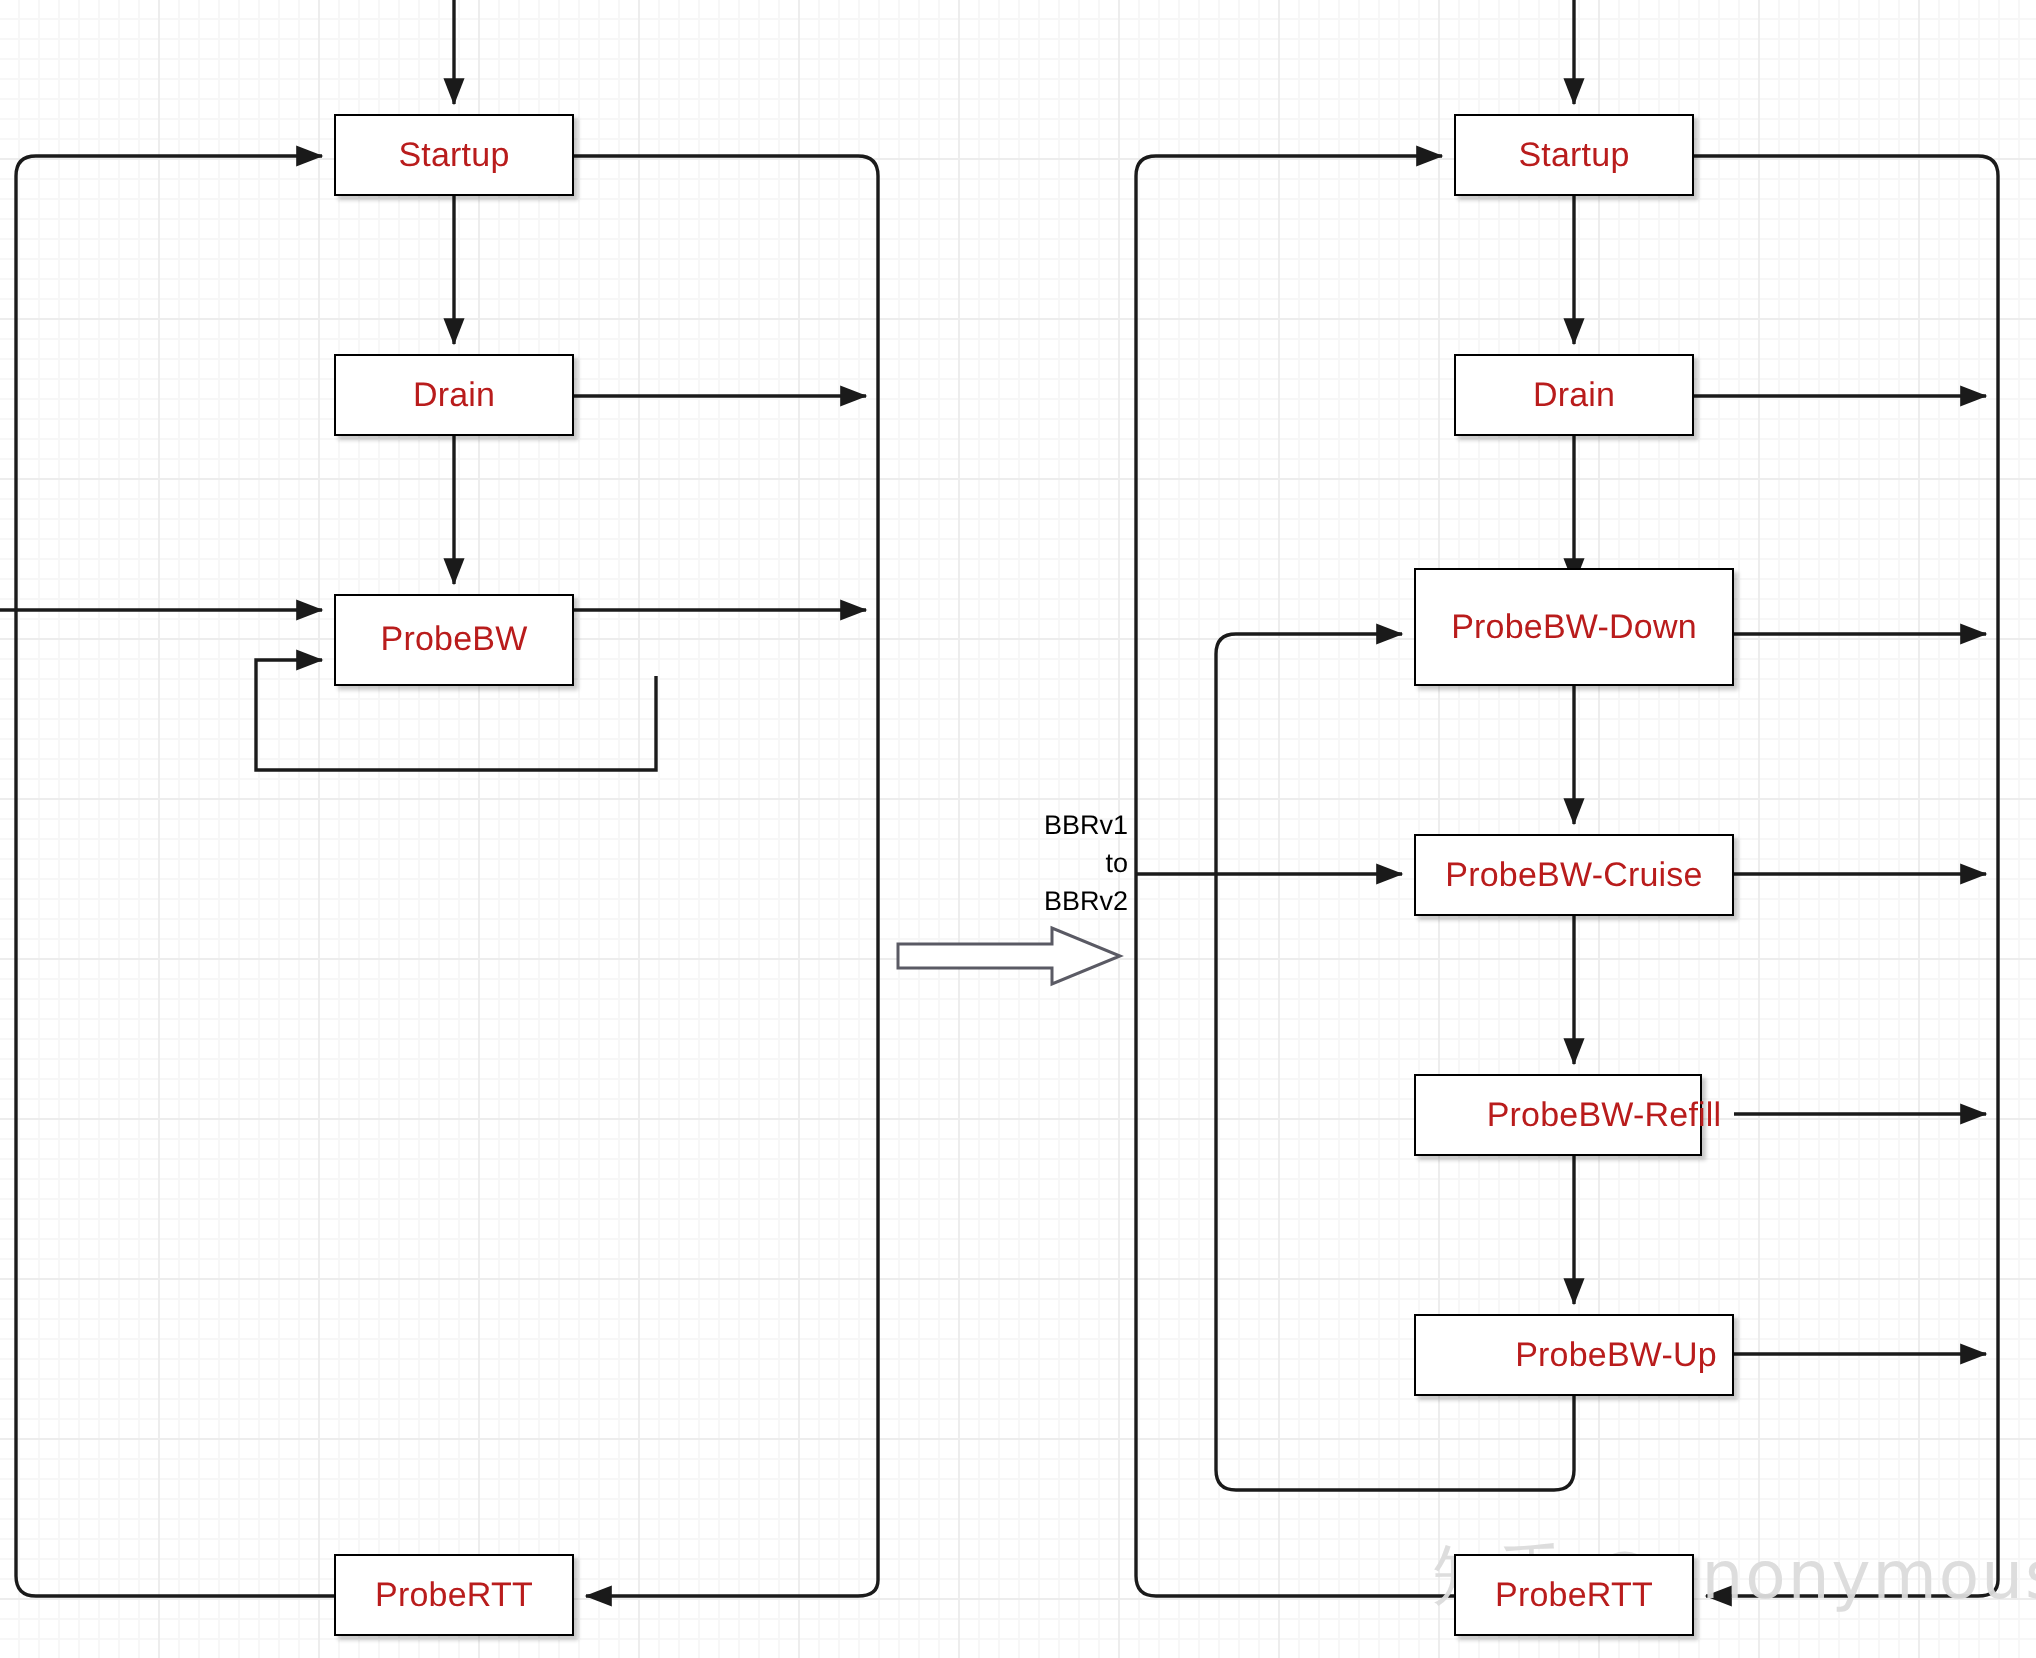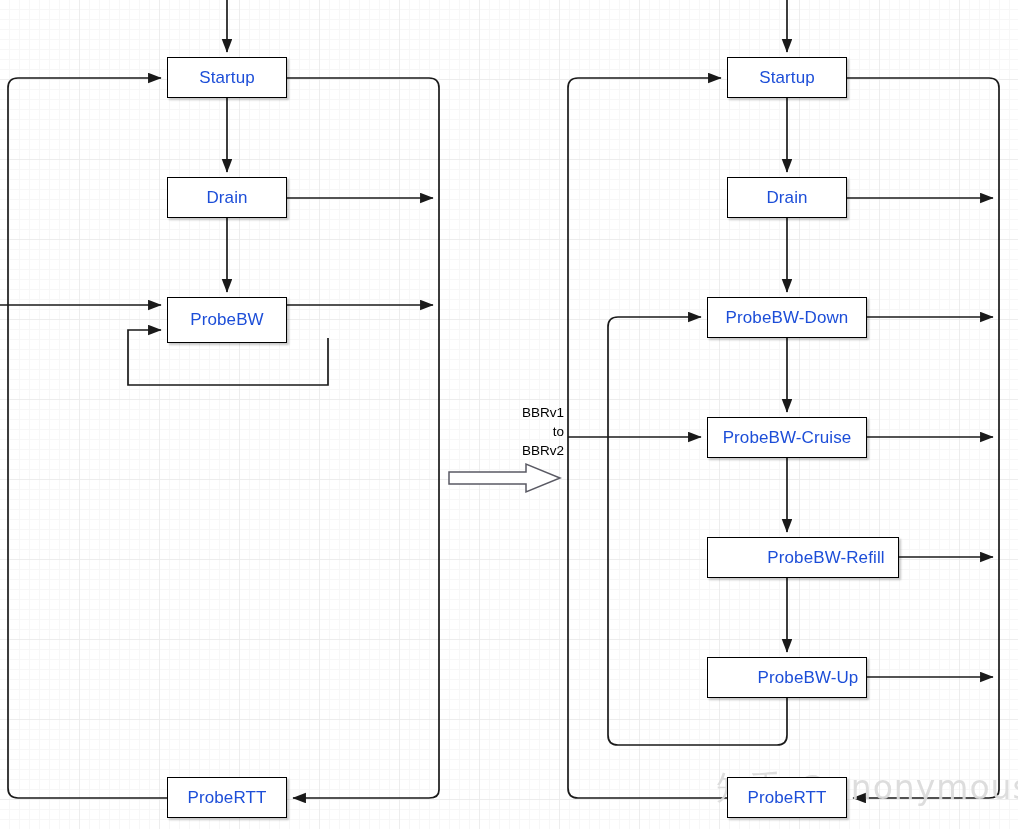--- a/index.html
+++ b/index.html
@@ -32,21 +32,21 @@
   }
   .node {
     position: absolute;
     background: #ffffff;
     border: 1.6px solid #000000;
     box-shadow: 2px 2px 2px rgba(0,0,0,0.22);
     display: flex;
     align-items: center;
     justify-content: center;
     font-size: 17px;
-    color: #1d4ed8;
+    color: #b91c1c;
     letter-spacing: 0.1px;
     white-space: nowrap;
     box-sizing: border-box;
   }
   .transition-label {
     position: absolute;
     text-align: right;
     font-size: 13.5px;
     line-height: 19px;
     color: #000000;
@@ -150,27 +150,27 @@
     <div>to</div>
     <div>BBRv2</div>
   </div>
 
   <div class="node" style="left:727px; top:57px; width:120px; height:41px;">
     <span>Startup</span>
   </div>
   <div class="node" style="left:727px; top:177px; width:120px; height:41px;">
     <span>Drain</span>
   </div>
-  <div class="node" style="left:707px; top:297px; width:160px; height:41px;">
+  <div class="node" style="left:707px; top:284px; width:160px; height:59px;">
     <span>ProbeBW-Down</span>
   </div>
   <div class="node" style="left:707px; top:417px; width:160px; height:41px;">
     <span>ProbeBW-Cruise</span>
   </div>
-  <div class="node" style="left:707px; top:537px; width:192px; height:41px;padding-left:46px;">
+  <div class="node" style="left:707px; top:537px; width:144px; height:41px;padding-left:46px;">
     <span>ProbeBW-Refill</span>
   </div>
   <div class="node" style="left:707px; top:657px; width:160px; height:41px;padding-left:42px;">
     <span>ProbeBW-Up</span>
   </div>
 
   <div class="watermark" style="left:716px; top:766px;">知乎 @anonymous</div>
 
   <div class="node" style="left:727px; top:777px; width:120px; height:41px;">
     <span>ProbeRTT</span>

